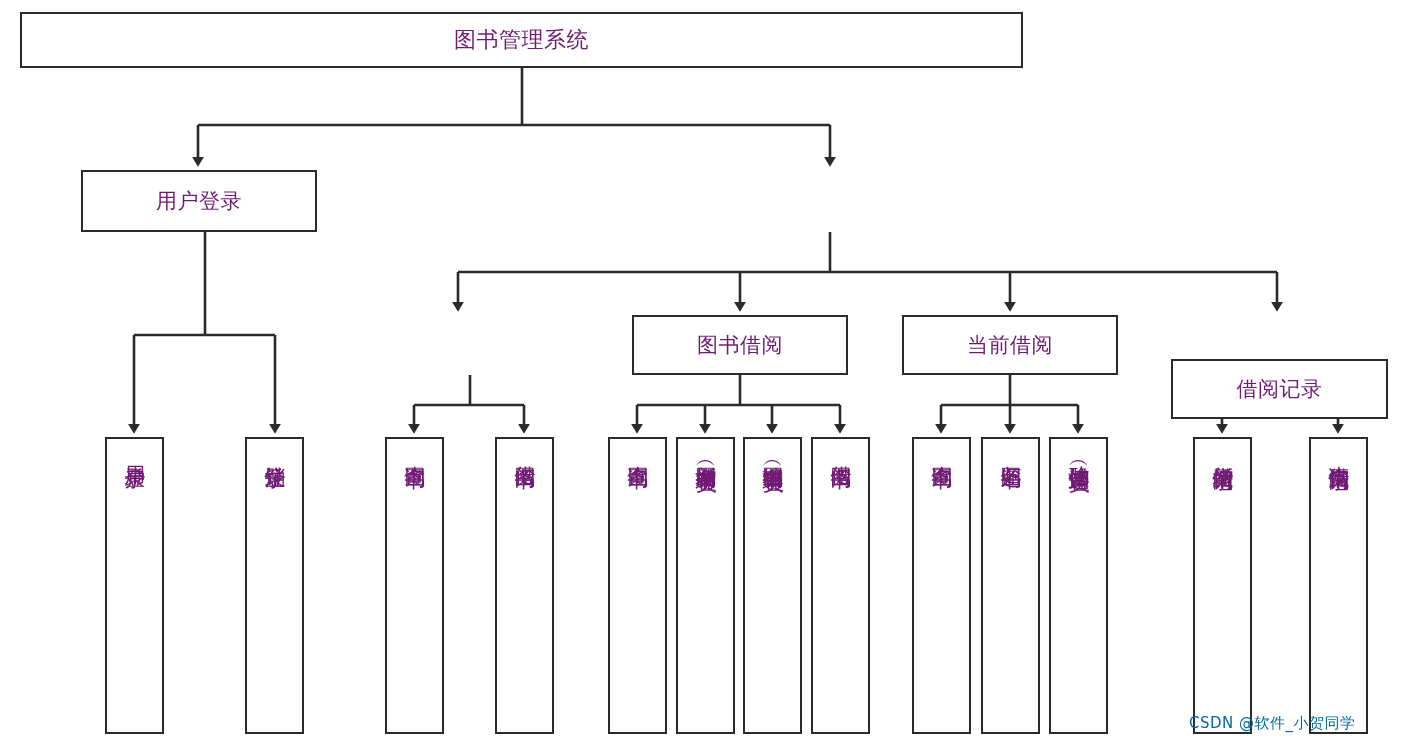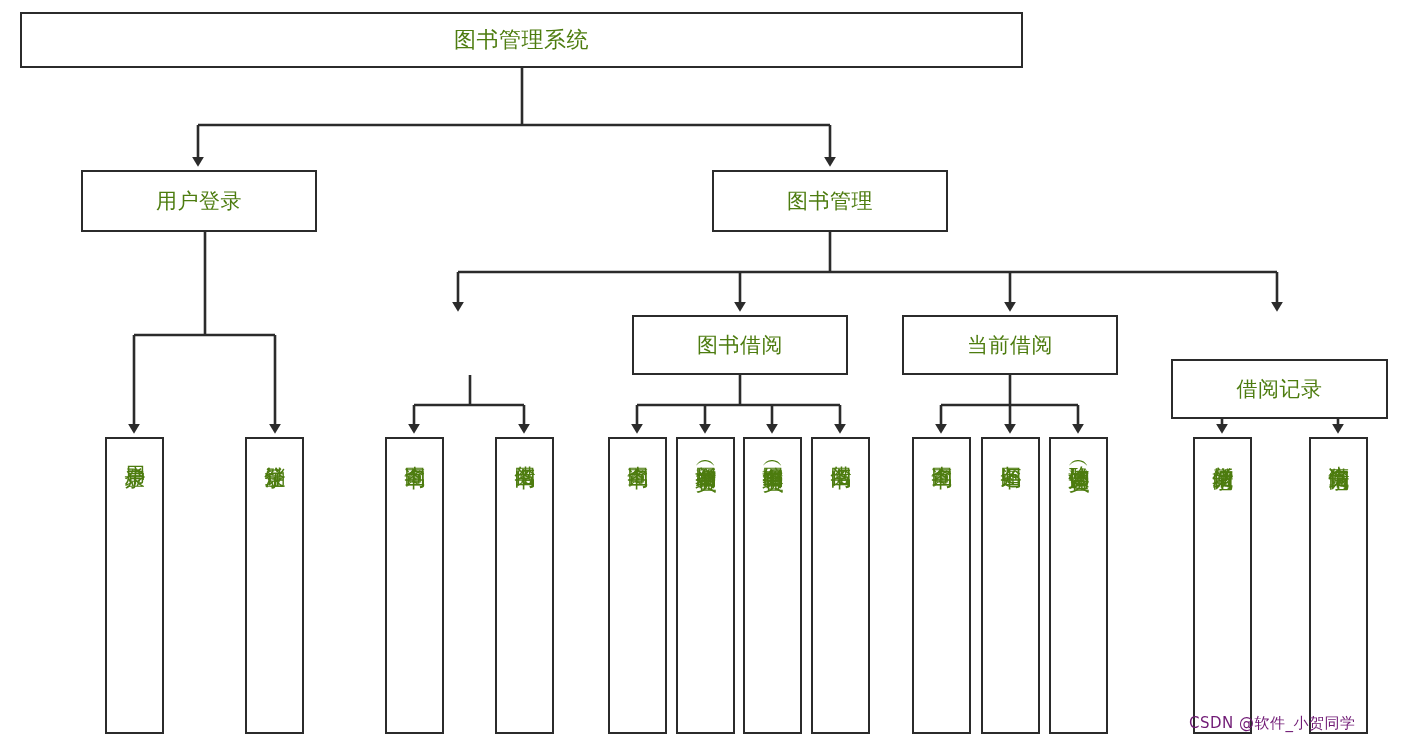--- a/index.html
+++ b/index.html
@@ -26,21 +26,21 @@
     pointer-events: none;
   }
   .node {
     position: absolute;
     box-sizing: border-box;
     background: #ffffff;
     border: 2.5px solid #2b2b2b;
     display: flex;
     align-items: center;
     justify-content: center;
-    color: #4d7c0f;
+    color: #701a75;
   }
   .node .label {
     display: block;
     text-align: center;
     line-height: 1.08;
     letter-spacing: 0.5px;
   }
   
   .node.horiz .label {
     font-size: 21px;
@@ -61,21 +61,21 @@
     text-orientation: upright;
     line-height: 1.18;
     letter-spacing: 1px;
     white-space: nowrap;
   }
   .watermark {
     position: absolute;
     left: 1189px;
     top: 714px;
     font-size: 15px;
-    color: #701a75;
+    color: #0369a1;
     white-space: nowrap;
     letter-spacing: 0.5px;
     font-family: "DejaVu Sans", "Liberation Sans", sans-serif;
   }
 </style>
 </head>
 <body>
 
 <div id="canvas">
 
@@ -129,23 +129,20 @@
     </g>
   </svg>
 
   <div class="node horiz root" style="left:20px; top:12px; width:1003px; height:56px;">
     <span class="label">图书管理系统</span>
   </div>
 
   <div class="node horiz" style="left:81px; top:170px; width:236px; height:62px;">
     <span class="label">用户登录</span>
   </div>
-  <div class="node horiz" style="left:712px; top:170px; width:236px; height:62px;">
-    <span class="label">图书管理</span>
-  </div>
 
   <div class="node horiz" style="left:632px; top:315px; width:216px; height:60px;">
     <span class="label">图书借阅</span>
   </div>
   <div class="node horiz" style="left:902px; top:315px; width:216px; height:60px;">
     <span class="label">当前借阅</span>
   </div>
   <div class="node horiz" style="left:1171px; top:315px; width:217px; height:60px;margin-top:44px;">
     <span class="label">借阅记录</span>
   </div>

